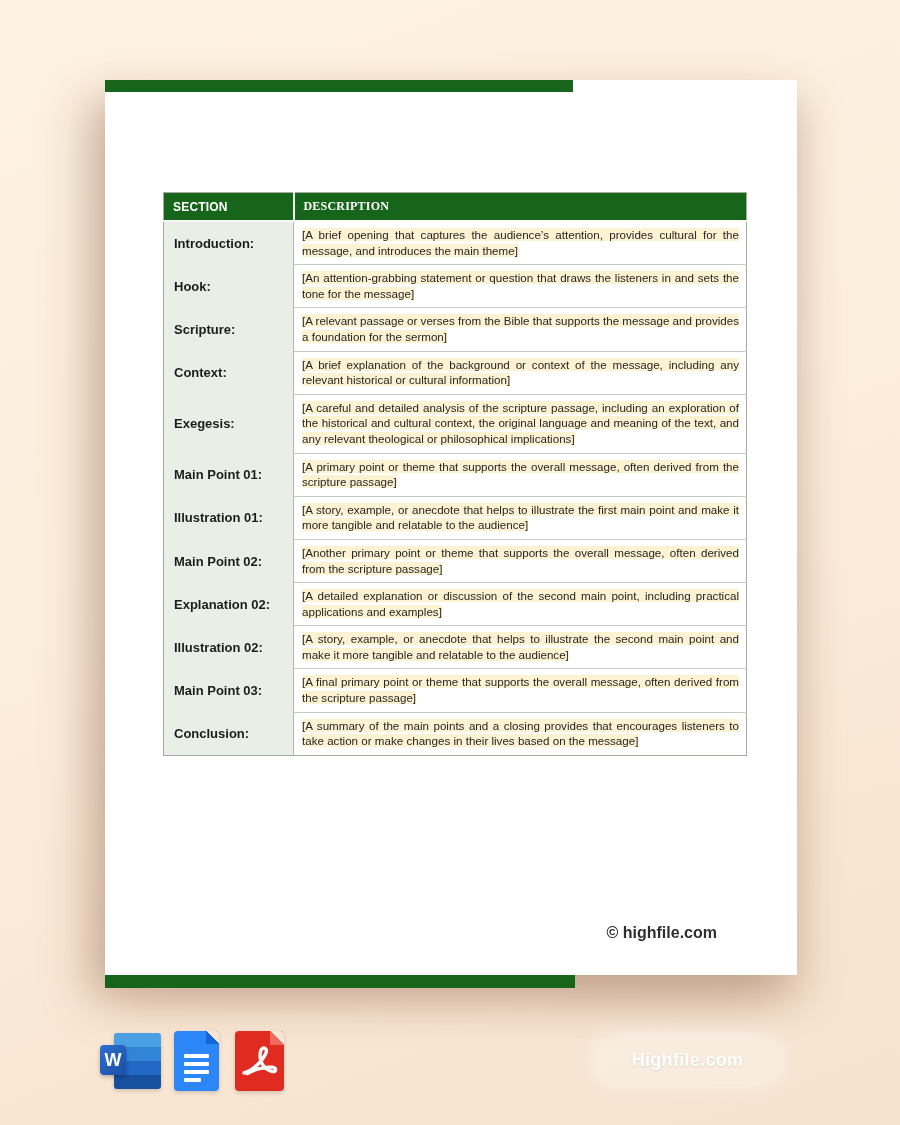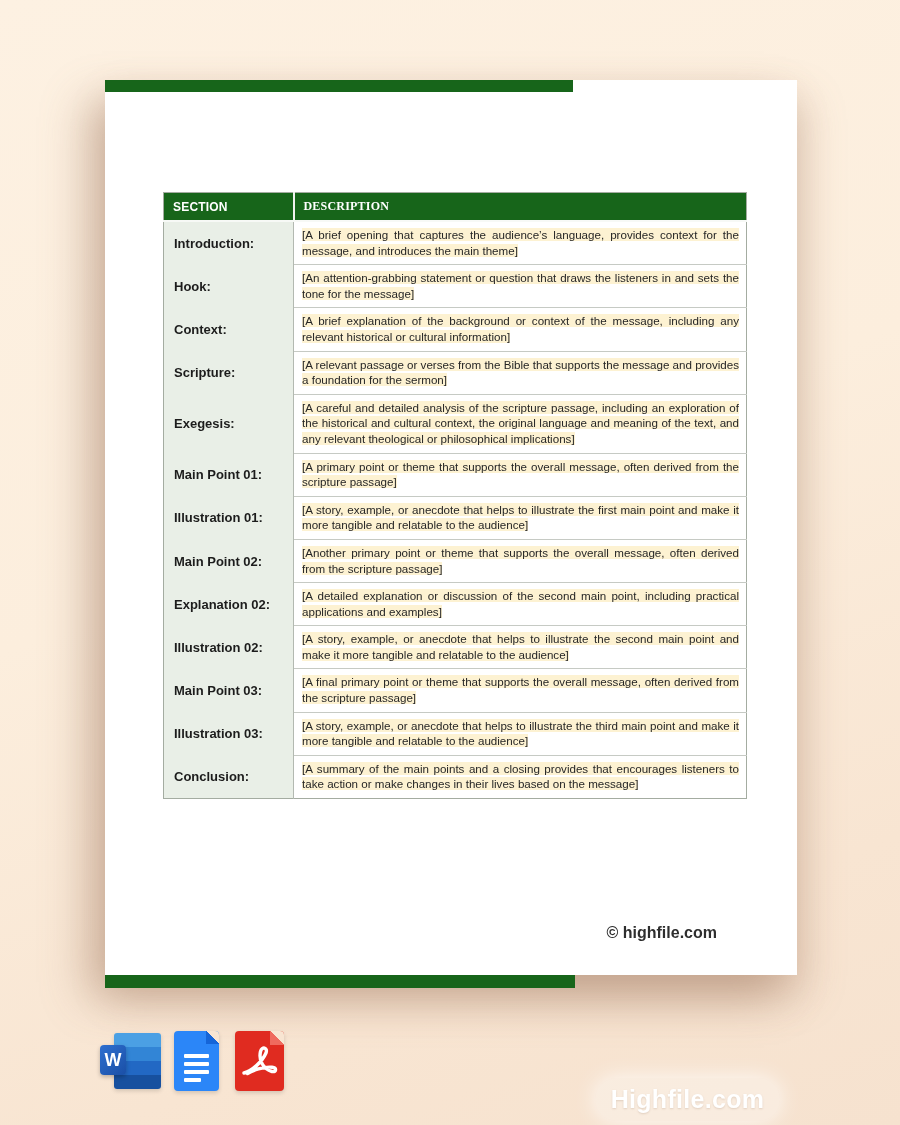--- a/index.html
+++ b/index.html
@@ -115,23 +115,22 @@
     border-radius:0 4px 0 0;
   }
   .icon-pdf svg { position:absolute; left:5px; top:12px; }
 
   
   .watermark {
     position:absolute; left:595px; top:1039px; width:185px; height:43px;
     background:rgba(255,255,255,0.33); border-radius:22px;
     box-shadow:0 0 22px rgba(255,255,255,0.8);
     display:flex; align-items:center; justify-content:center;
-    color:#ffffff; font-weight:bold; font-size:25px; letter-spacing:0.3px;
+    color:#ffffff; font-weight:bold; font-size:18px; letter-spacing:0.3px;
     text-shadow:0 1px 2px rgba(150,120,95,0.25);
-    margin-top:39px;
   }
 </style>
 </head>
 <body>
 
 <div class="doc-page">
   <div class="accent-bar top"></div>
 
   <div class="doc-title">SERMON OUTLINE</div>
 
@@ -142,39 +141,39 @@
       </colgroup>
     <thead>
       <tr>
         <th>SECTION</th>
         <th class="desc-h">DESCRIPTION</th>
       </tr>
     </thead>
     <tbody>
   <tr>
     <td class="sec">Introduction:</td>
-    <td class="desc"><span class="hl">[A brief opening that captures the audience’s language, provides context for the message, and introduces the main theme]</span></td>
+    <td class="desc"><span class="hl">[A brief opening that captures the audience’s attention, provides cultural for the message, and introduces the main theme]</span></td>
   </tr>
 
   <tr>
     <td class="sec">Hook:</td>
     <td class="desc"><span class="hl">[An attention-grabbing statement or question that draws the listeners in and sets the tone for the message]</span></td>
   </tr>
 
   <tr>
+    <td class="sec">Scripture:</td>
+    <td class="desc"><span class="hl">[A relevant passage or verses from the Bible that supports the message and provides a foundation for the sermon]</span></td>
+  </tr>
+
+  <tr>
     <td class="sec">Context:</td>
     <td class="desc"><span class="hl">[A brief explanation of the background or context of the message, including any relevant historical or cultural information]</span></td>
   </tr>
 
   <tr>
-    <td class="sec">Scripture:</td>
-    <td class="desc"><span class="hl">[A relevant passage or verses from the Bible that supports the message and provides a foundation for the sermon]</span></td>
-  </tr>
-
-  <tr>
     <td class="sec">Exegesis:</td>
     <td class="desc"><span class="hl">[A careful and detailed analysis of the scripture passage, including an exploration of the historical and cultural context, the original language and meaning of the text, and any relevant theological or philosophical implications]</span></td>
   </tr>
 
   <tr>
     <td class="sec">Main Point 01:</td>
     <td class="desc"><span class="hl">[A primary point or theme that supports the overall message, often derived from the scripture passage]</span></td>
   </tr>
 
 
@@ -197,24 +196,20 @@
     <td class="sec">Illustration 02:</td>
     <td class="desc"><span class="hl">[A story, example, or anecdote that helps to illustrate the second main point and make it more tangible and relatable to the audience]</span></td>
   </tr>
 
   <tr>
     <td class="sec">Main Point 03:</td>
     <td class="desc"><span class="hl">[A final primary point or theme that supports the overall message, often derived from the scripture passage]</span></td>
   </tr>
 
 
-  <tr>
-    <td class="sec">Illustration 03:</td>
-    <td class="desc"><span class="hl">[A story, example, or anecdote that helps to illustrate the third main point and make it more tangible and relatable to the audience]</span></td>
-  </tr>
 
   <tr>
     <td class="sec">Conclusion:</td>
     <td class="desc"><span class="hl">[A summary of the main points and a closing provides that encourages listeners to take action or make changes in their lives based on the message]</span></td>
   </tr>
 </tbody>
   </table>
 
   <div class="doc-copyright">© highfile.com</div>
 

